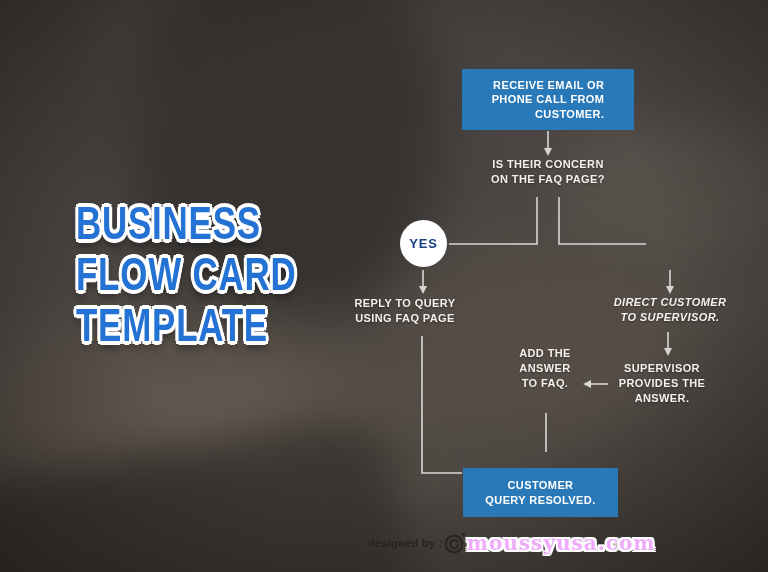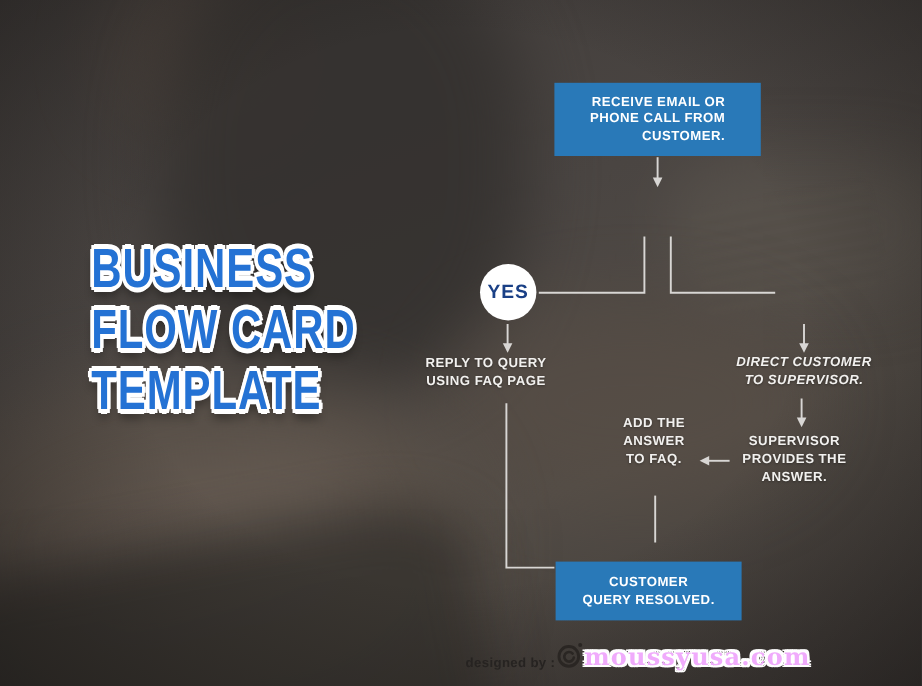--- a/index.html
+++ b/index.html
@@ -60,29 +60,29 @@
   }
   .lbl-question{left:452px;top:157px;width:192px;}
   .lbl-reply{left:315px;top:296px;width:180px;text-align:center;}
   .lbl-direct{left:580px;top:295px;width:180px;font-style:italic;}
   .lbl-supervisor{left:572px;top:361px;width:180px;}
   .lbl-addfaq{left:495px;top:346px;width:100px;}
 
   .decision{
     position:absolute;width:47px;height:47px;border-radius:50%;
     background:#fff;display:flex;align-items:center;justify-content:center;
-    color:var(--decision-navy,#1a4086);font-weight:bold;font-size:16px;letter-spacing:.8px;
+    color:var(--decision-navy,#1a4086);font-weight:bold;font-size:13px;letter-spacing:.8px;
   }
   .circle-yes{left:400px;top:220px;}
   .circle-no{left:647px;top:220px;}
 
   
   .footer{
-    position:absolute;left:388px;top:527px;height:32px;
-    display:flex;align-items:flex-end;gap:0;
+    position:absolute;left:368px;top:527px;height:32px;
+    display:flex;align-items:center;gap:0;
   }
   .designed-by{font-size:11px;letter-spacing:.3px;color:#262321;font-weight:bold;}
   .brand{
     font-family:"DejaVu Serif",serif;font-weight:bold;font-size:20px;
     letter-spacing:1px;color:#f0abfc;
     text-shadow:
       -2px -2px 0 #fff,2px -2px 0 #fff,-2px 2px 0 #fff,2px 2px 0 #fff,
       -2px 0 0 #fff,2px 0 0 #fff,0 -2px 0 #fff,0 2px 0 #fff;
   }
   .logo-swirl{flex:0 0 auto;}
@@ -141,20 +141,22 @@
     </g>
     <g>
       <polyline points="422,336 422,473 462,473"></polyline>
     </g>
   </svg>
 
   <div class="flow-box box-start">RECEIVE EMAIL OR
 PHONE CALL FROM
 CUSTOMER.</div>
 
+  <div class="flow-label lbl-question">IS THEIR CONCERN
+ON THE FAQ PAGE?</div>
 
   <div class="decision circle-yes">
     <span>YES</span>
   </div>
 
   <div class="flow-label lbl-reply">REPLY TO QUERY
 USING FAQ PAGE</div>
   <div class="flow-label lbl-direct">DIRECT CUSTOMER
 TO SUPERVISOR.</div>
   <div class="flow-label lbl-supervisor">SUPERVISOR

